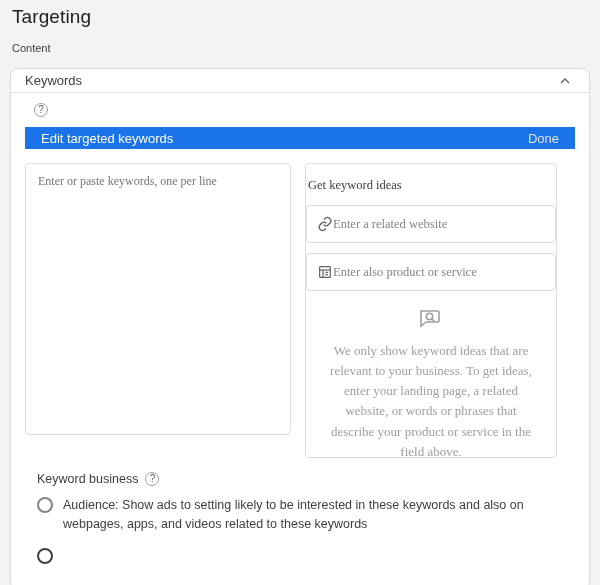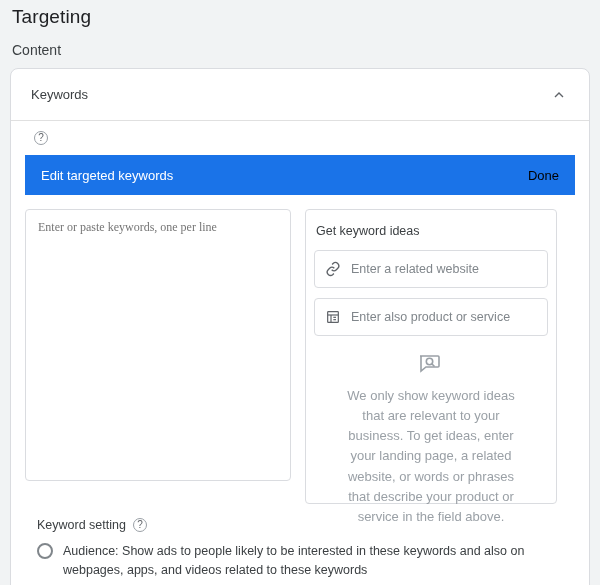--- a/index.html
+++ b/index.html
@@ -19,38 +19,38 @@
     position: absolute;
     left: 12px; top: 6px;
     font-size: 19px;
     font-weight: 400;
     color: #202124;
     letter-spacing: 0.1px;
   }
   .page-subtitle {
     position: absolute;
     left: 12px; top: 42px;
-    font-size: 14px;
+    font-size: 11px;
     color: #3c4043;
   }
   .card {
     position: absolute;
     left: 10px; top: 68px;
     width: 580px;
     background: #ffffff;
     border: 1px solid #dadce0;
     border-radius: 8px;
     overflow: hidden;
   }
   .card-header {
-    height: 52px;
+    height: 24px;
     display: flex;
     align-items: center;
     justify-content: space-between;
-    padding: 0 20px;
+    padding: 0 14px;
     border-bottom: 1px solid #e0e0e0;
   }
   .card-header-title {
     font-size: 13px;
     color: #3c4043;
     font-weight: 400;
   }
   .chevron {
     width: 20px; height: 20px;
     display: flex; align-items: center; justify-content: center;
@@ -72,30 +72,30 @@
     border-radius: 50%;
     font-size: 10px;
     line-height: 1;
     color: #5f6368;
     margin-left: 7px;
   }
   .blue-bar {
     margin: 2px 14px 0 14px;
     background: #1a73e8;
     color: #ffffff;
-    height: 40px;
+    height: 22px;
     display: flex;
     align-items: center;
     justify-content: space-between;
     padding: 0 16px;
     font-size: 13px;
   }
   .blue-bar-done {
     font-size: 13px;
-    color: #000000;
+    color: #e5e5e5;
     font-weight: 500;
     cursor: pointer;
   }
   .body-area {
     display: flex;
     padding: 14px 14px 0 14px;
     gap: 14px;
   }
   .keyword-textarea {
     width: 266px;
@@ -108,38 +108,39 @@
     font-family: Liberation Serif, serif;
     resize: none;
     outline: none;
     background: #fff;
   }
   .ideas-panel {
     width: 252px;
     height: 295px;
     border: 1px solid #dadce0;
     border-radius: 4px;
-    padding: 12px 8px;
+    padding: 12px 0;
     background: #fff;
     position: relative;
+    font-family: Liberation Serif, serif;
   }
   .ideas-title {
     font-size: 12.5px;
     color: #3c4043;
     margin: 2px 0 12px 2px;
   }
   .idea-input {
     height: 38px;
     border: 1px solid #dadce0;
     border-radius: 4px;
     display: flex;
     align-items: center;
     padding: 0 10px;
     margin-bottom: 10px;
-    gap: 10px;
+    gap: 0;
     background: #fff;
   }
   .idea-input .txt {
     font-size: 12.5px;
     color: #80868b;
   }
   .idea-icon {
     color: #5f6368;
     display: flex;
     align-items: center;
@@ -255,27 +256,27 @@
             <line x1="15" y1="12" x2="17.5" y2="14.5"></line>
           </svg>
         </div>
 
         <div class="empty-text">We only show keyword ideas that are relevant to your business. To get ideas, enter your landing page, a related website, or words or phrases that describe your product or service in the field above.</div>
       </div>
     </div>
 
     <div class="setting-area">
       <div class="setting-label">
-        <span>Keyword setting</span>
+        <span>Keyword business</span>
         <span class="help-icon">?</span>
       </div>
 
       <div class="radio-row">
         <span class="radio"></span>
-        <span class="radio-text">Audience: Show ads to people likely to be interested in these keywords and also on webpages, apps, and videos related to these keywords</span>
+        <span class="radio-text">Audience: Show ads to setting likely to be interested in these keywords and also on webpages, apps, and videos related to these keywords</span>
       </div>
 
       <div class="radio-row">
         <span class="radio dark"></span>
       </div>
     </div>
 
   </div>
 </div>
 

